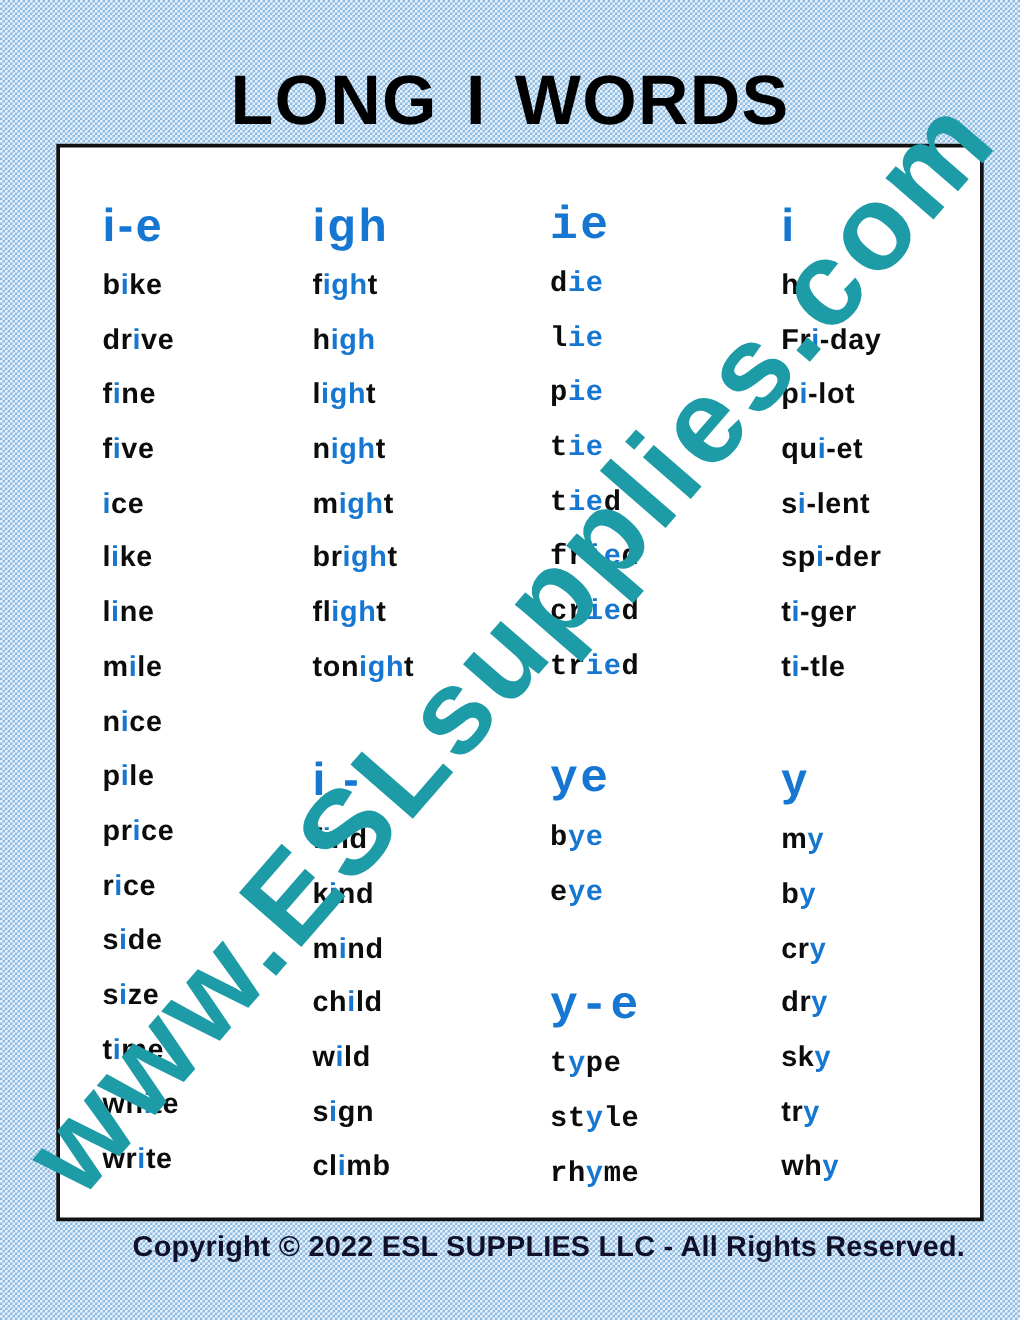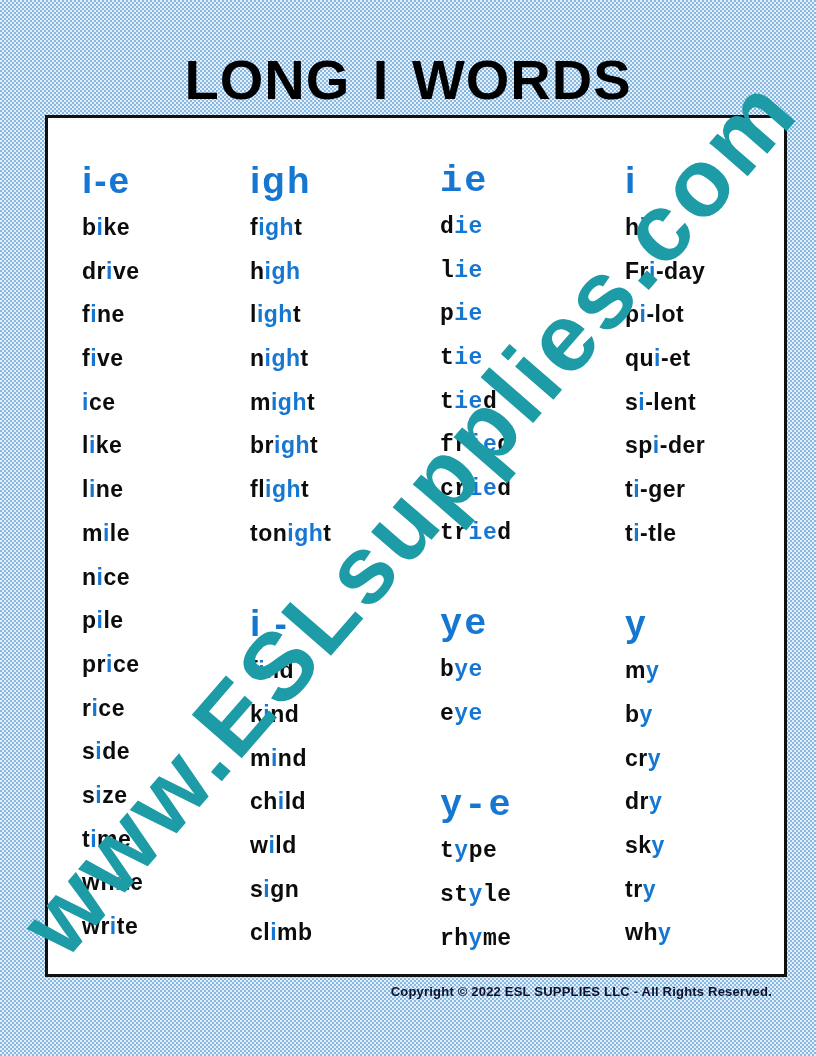--- a/index.html
+++ b/index.html
@@ -37,21 +37,21 @@
   .slot.word-slot { font-weight:bold; font-size:23px; letter-spacing:0.5px; color:#0c0c0c; }
   .slot.word-slot .hl { color:var(--blue,#1677d2); }
   .watermark {
     position:absolute; left:40px; top:892px; height:96px; line-height:96px;
     transform:rotate(-49deg); transform-origin:0 50%;
     font-weight:bold; font-size:96px; letter-spacing:4px; white-space:nowrap;
     color:var(--teal,#1d9ba6); z-index:5;
   }
   .footer {
     position:absolute; top:984px; right:44px;
-    font-weight:bold; font-size:13px; color:#101028; letter-spacing:0.2px;
+    font-weight:bold; font-size:23px; color:#101028; letter-spacing:0.2px;
   }
 </style>
 </head>
 <body>
 
 <div class="page">
   <h1 class="title">LONG I WORDS</h1>
 
   <div class="board">
     <div class="col col-0">

